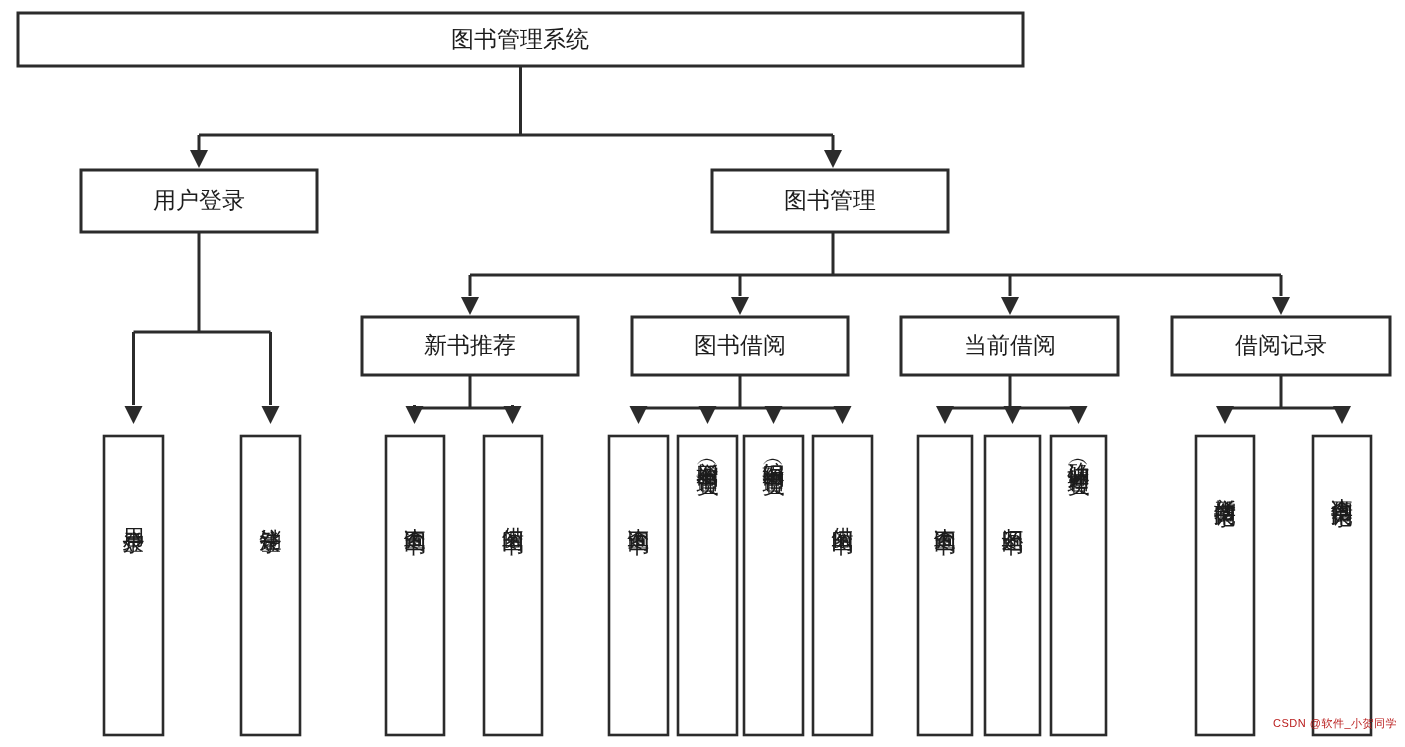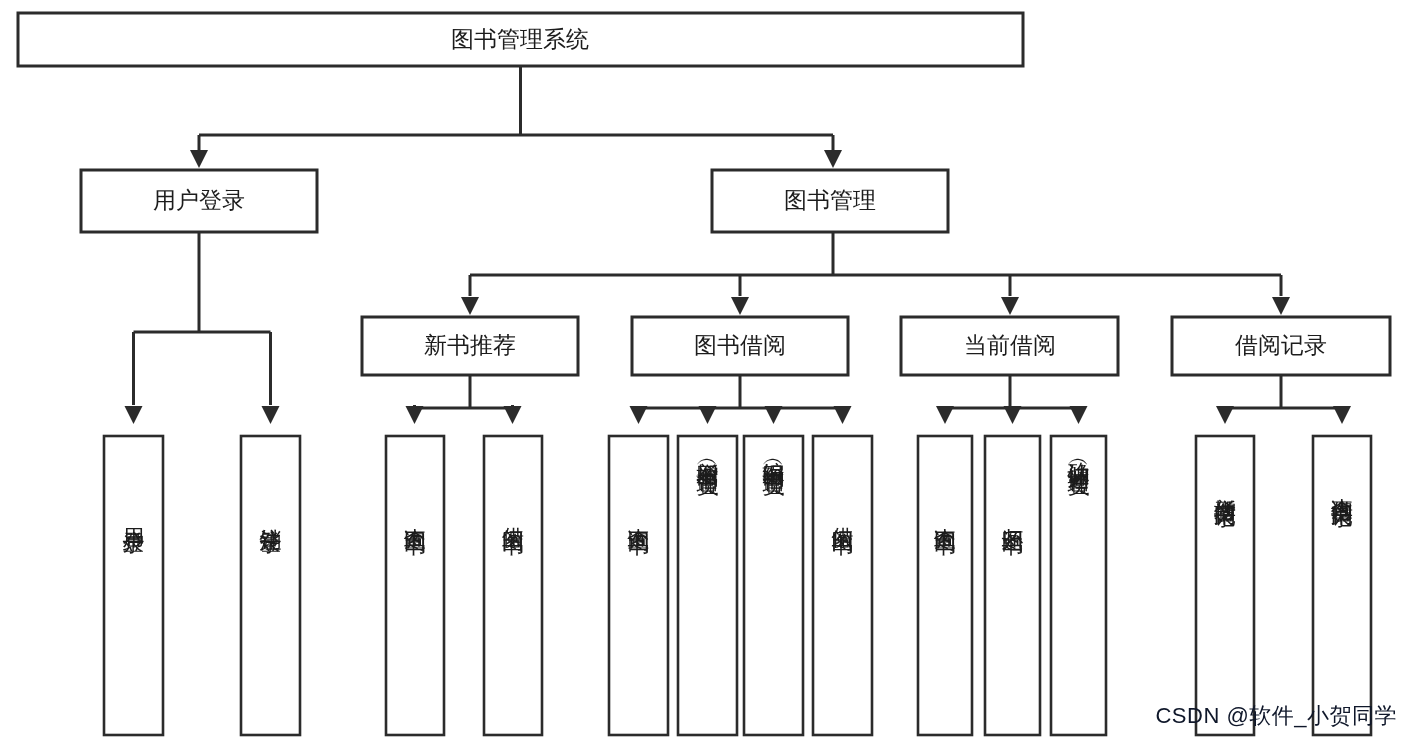--- a/index.html
+++ b/index.html
@@ -75,22 +75,22 @@
     line-height: 1.08;
     color: #1c1c1c;
     letter-spacing: 2px;
     white-space: nowrap;
   }
   .watermark {
     position: absolute;
     right: 8px;
     bottom: 4px;
     font-family: "Liberation Sans", "DejaVu Sans", sans-serif;
-    font-size: 22px;
-    color: #0f172a;
+    font-size: 11px;
+    color: #b91c1c;
     letter-spacing: 0.5px;
     user-select: none;
   }
 </style>
 </head>
 <body>
 
 <div id="diagram-root">
 
   <svg class="flowchart" viewBox="0 0 1405 747" xmlns="http://www.w3.org/2000/svg">

